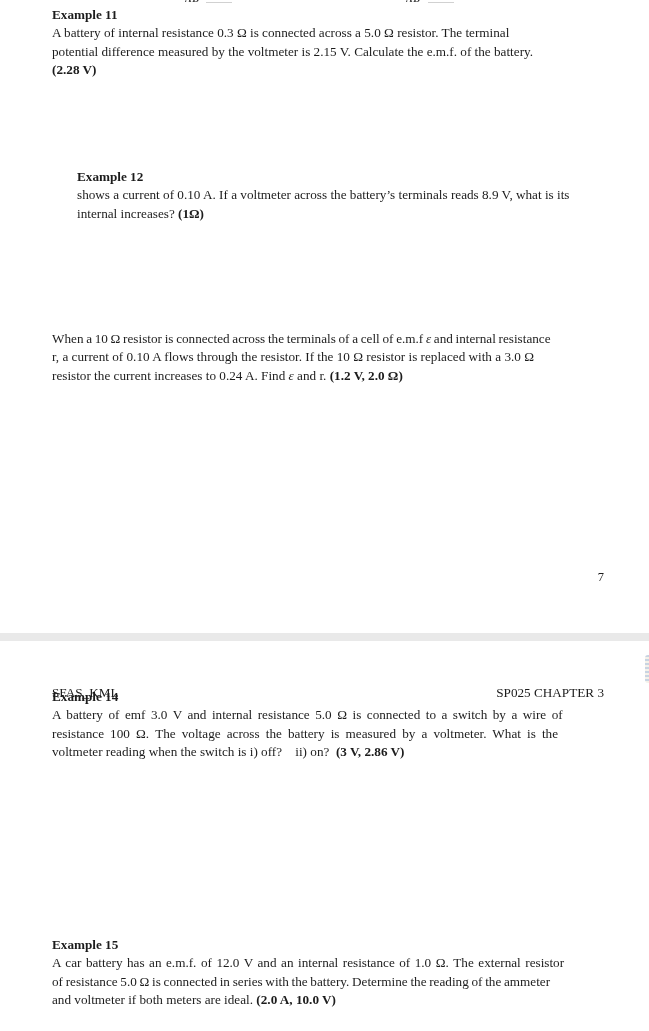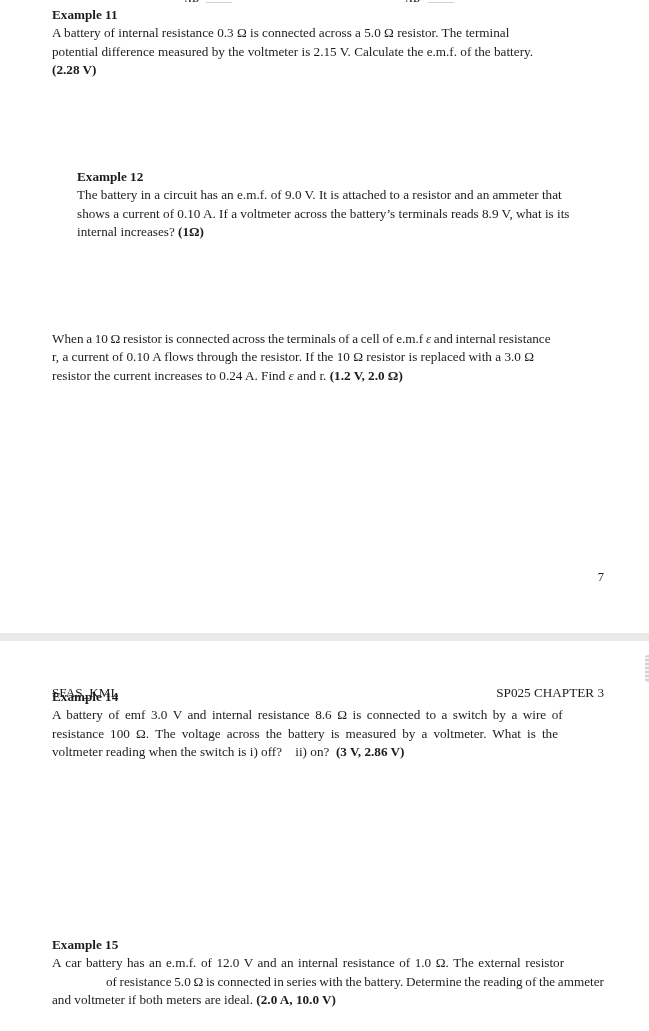--- a/index.html
+++ b/index.html
@@ -49,21 +49,20 @@
       <div>
           <div class="line"><span>A battery of internal resistance 0.3 Ω is connected across a 5.0 Ω resistor. The terminal</span></div>
           <div class="line"><span>potential difference measured by the voltmeter is 2.15 V. Calculate the e.m.f. of the battery.</span></div>
           <div class="line"><span class="b">(2.28 V)</span></div>
         </div>
     </section>
 
     <section class="abs content" style="top:168px;margin-left:25px;">
       <div class="ex-heading">Example 12</div>
       <div>
-          <div class="line"><span>The battery in a circuit has an e.m.f. of 9.0 V. It is attached to a resistor and an ammeter that</span></div>
           <div class="line"><span>shows a current of 0.10 A. If a voltmeter across the battery’s terminals reads 8.9 V, what is its</span></div>
           <div class="line"><span>internal increases? </span><span class="b">(1Ω)</span></div>
         </div>
     </section>
 
     <section class="abs content" style="top:330px;">
       <div>
           <div class="line" style="word-spacing: -0.6px;"><span>When a 10 Ω resistor is connected across the terminals of a cell of e.m.f </span><span class="i">ε</span><span> and internal resistance</span></div>
           <div class="line"><span>r, a current of 0.10 A flows through the resistor. If the 10 Ω resistor is replaced with a 3.0 Ω</span></div>
           <div class="line"><span>resistor the current increases to 0.24 A. Find </span><span class="i">ε</span><span> and r. </span><span class="b">(1.2 V, 2.0 Ω)</span></div>
@@ -80,29 +79,29 @@
     <div class="abs edge-mark"></div>
 
     <div class="abs content hdr-row" style="top:684px;">
       <span>SFAS_KML</span>
       <span>SP025 CHAPTER 3</span>
     </div>
 
     <section class="abs content" style="top:688px;">
       <div class="ex-heading">Example 14</div>
       <div>
-          <div class="line" style="word-spacing: 2.2px;"><span>A battery of emf 3.0 V and internal resistance 8.6 Ω is connected to a switch by a wire of</span></div>
+          <div class="line" style="word-spacing: 2.2px;"><span>A battery of emf 3.0 V and internal resistance 5.0 Ω is connected to a switch by a wire of</span></div>
           <div class="line" style="word-spacing: 2.8px;"><span>resistance 100 Ω. The voltage across the battery is measured by a voltmeter. What is the</span></div>
           <div class="line"><span>voltmeter reading when the switch is i) off?    ii) on?  </span><span class="b">(3 V, 2.86 V)</span></div>
         </div>
     </section>
 
     <section class="abs content" style="top:936px;">
       <div class="ex-heading">Example 15</div>
       <div>
           <div class="line" style="word-spacing: 1.2px;"><span>A car battery has an e.m.f. of 12.0 V and an internal resistance of 1.0 Ω. The external resistor</span></div>
-          <div class="line" style="word-spacing: -0.6px; text-align: right;"><span>of resistance 5.0 Ω is connected in series with the battery. Determine the reading of the ammeter</span></div>
+          <div class="line" style="word-spacing: -0.6px;"><span>of resistance 5.0 Ω is connected in series with the battery. Determine the reading of the ammeter</span></div>
           <div class="line"><span>and voltmeter if both meters are ideal. </span><span class="b">(2.0 A, 10.0 V)</span></div>
         </div>
     </section>
   </div>
 
 </div>
 
 </body></html>

